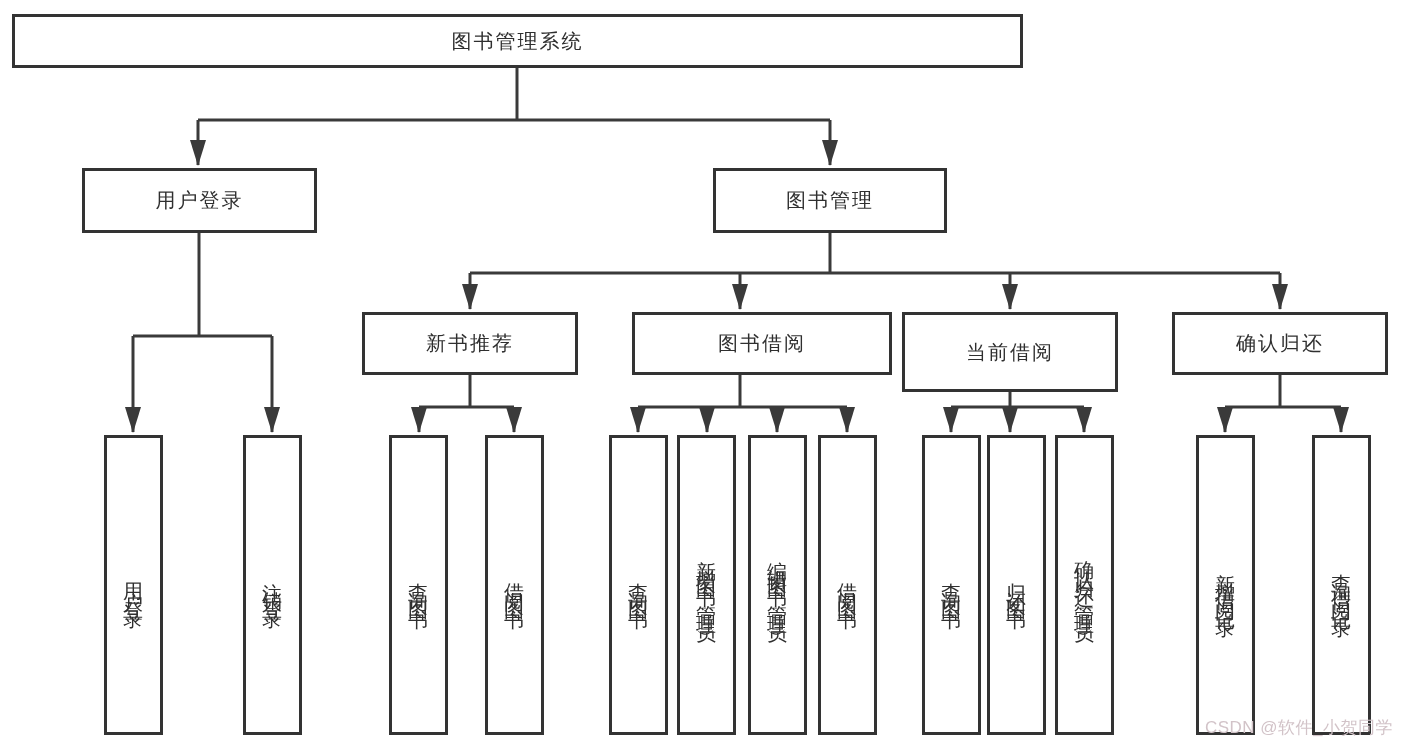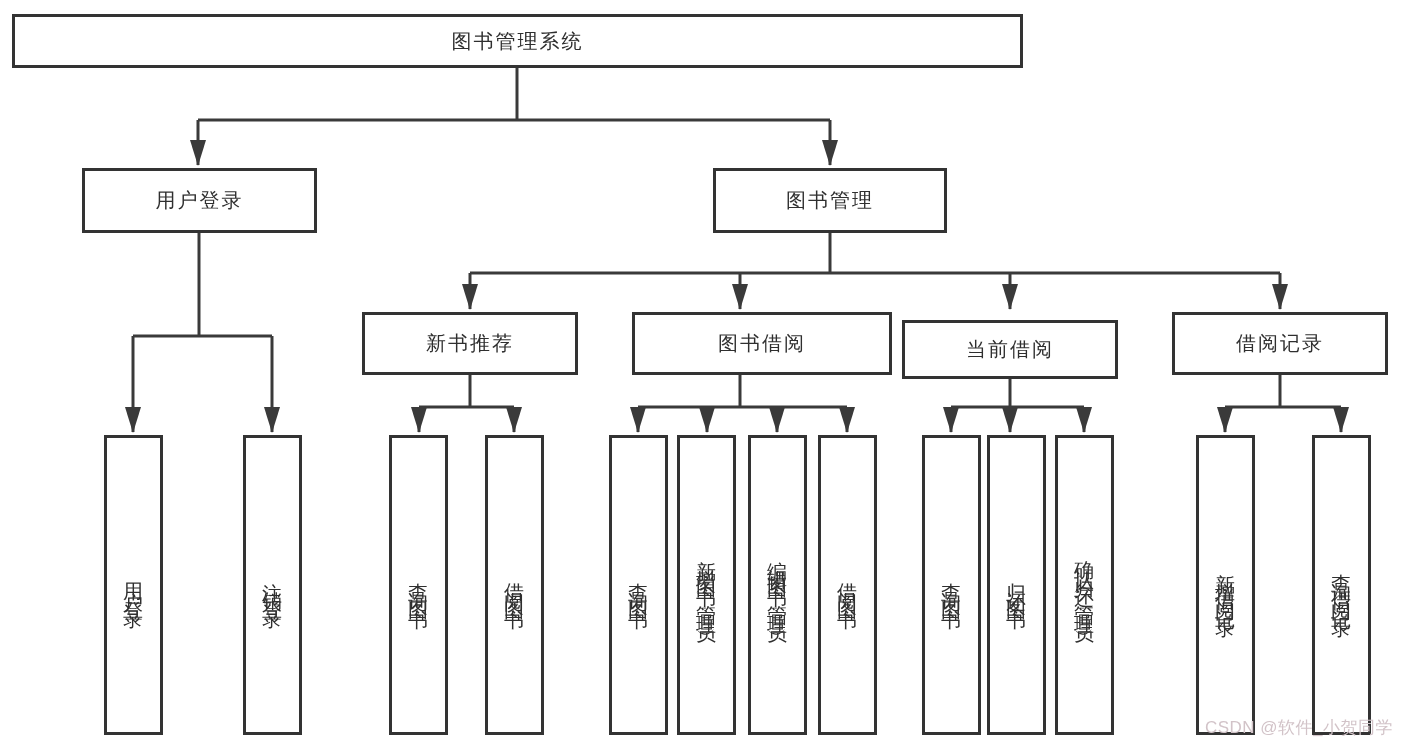--- a/index.html
+++ b/index.html
@@ -87,22 +87,22 @@
     </g>
   </svg>
 
   <div class="node h" style="left:12px;top:14px;width:1011px;height:54px">图书管理系统</div>
 
   <div class="node h" style="left:82px;top:168px;width:235px;height:65px">用户登录</div>
   <div class="node h" style="left:362px;top:312px;width:216px;height:63px">新书推荐</div>
 
   <div class="node h" style="left:713px;top:168px;width:234px;height:65px">图书管理</div>
   <div class="node h" style="left:632px;top:312px;width:260px;height:63px">图书借阅</div>
-  <div class="node h" style="left:902px;top:320px;width:216px;height:59px">当前借阅</div>
-  <div class="node h" style="left:1172px;top:312px;width:216px;height:63px">借阅记录</div>
+  <div class="node h" style="left:902px;top:312px;width:216px;height:80px">当前借阅</div>
+  <div class="node h" style="left:1172px;top:312px;width:216px;height:63px">确认归还</div>
 
   <div class="node v" style="left:104px;top:435px;width:59px;height:300px">用户登录</div>
   <div class="node v" style="left:243px;top:435px;width:59px;height:300px">注销登录</div>
 
   <div class="node v" style="left:389px;top:435px;width:59px;height:300px">查询图书</div>
   <div class="node v" style="left:485px;top:435px;width:59px;height:300px">借阅图书</div>
 
   <div class="node v" style="left:609px;top:435px;width:59px;height:300px">查询图书</div>
   <div class="node v" style="left:677px;top:435px;width:59px;height:300px">新增图书（管理员）</div>
   <div class="node v" style="left:748px;top:435px;width:59px;height:300px">编辑图书（管理员）</div>

